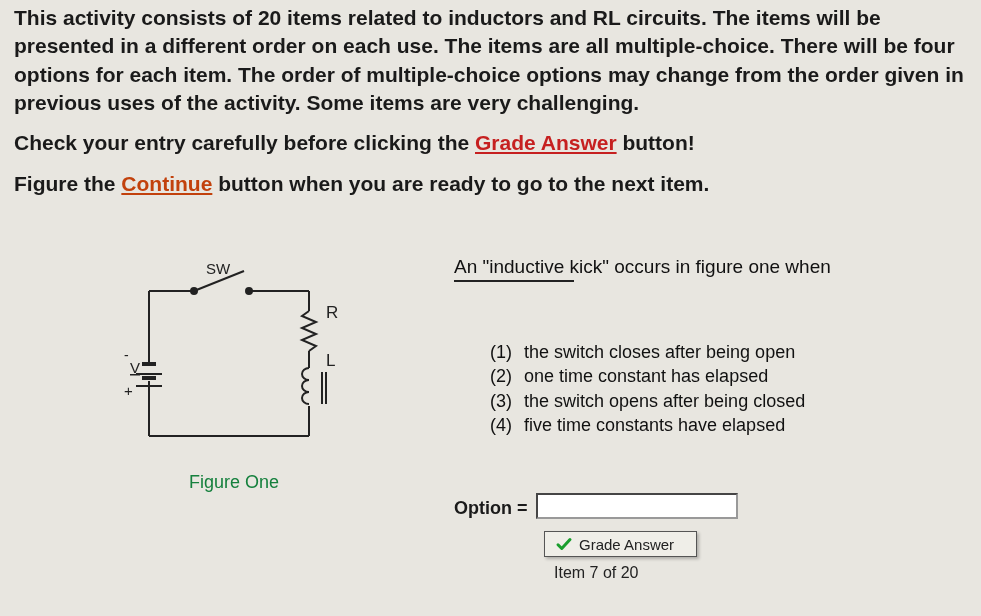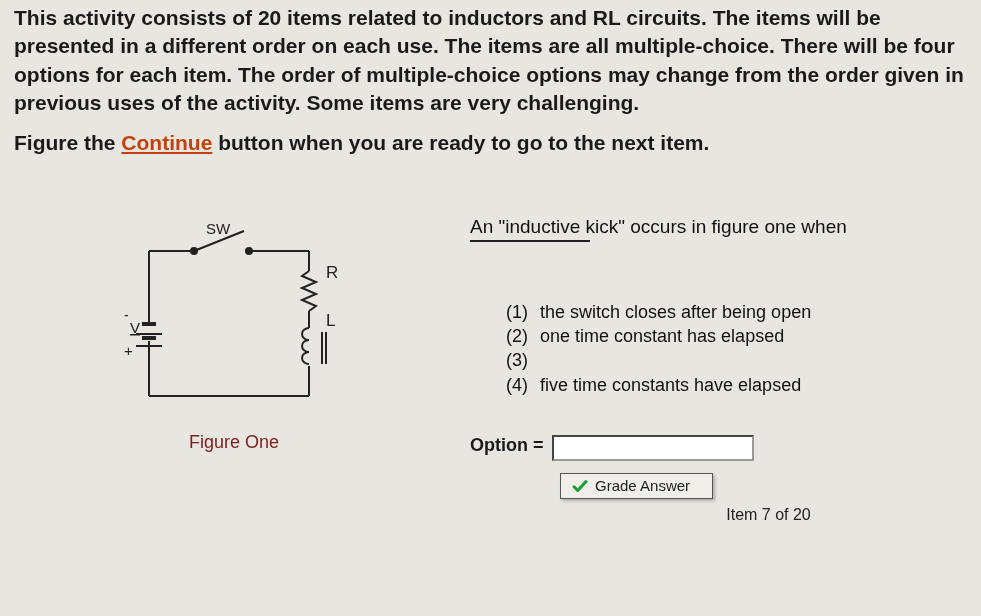--- a/index.html
+++ b/index.html
@@ -30,35 +30,34 @@
   }
   .link-blue {
     color: #c2410c;
     text-decoration: underline;
     font-weight: bold;
   }
   .content {
     display: flex;
     flex-direction: row;
     margin-top: 58px;
-    gap: 16px;
   }
   .figure-area {
     width: 440px;
     display: flex;
     flex-direction: column;
     align-items: center;
   }
   .figure-area svg {
     width: 280px;
     height: 210px;
   }
   .fig-caption {
     font-size: 18px;
-    color: #7f1d1d;
+    color: #15803d;
     margin-top: 6px;
   }
   .question-area {
     flex: 1;
     padding-right: 10px;
   }
   .question-stem {
     font-size: 19px;
     color: #111;
     margin-bottom: 2px;
@@ -72,23 +71,23 @@
   .options {
     margin-top: 30px;
     margin-left: 36px;
     font-size: 18px;
     color: #111;
     line-height: 1.35;
   }
   .options .opt-row { display: flex; }
   .opt-num { width: 34px; }
   .answer-row {
-    margin-top: 38px;
+    margin-top: 56px;
     display: flex;
-    align-items: flex-start;
+    align-items: flex-end;
     font-size: 18px;
   }
   .answer-row label {
     margin-right: 8px;
     font-weight: bold;
   }
   .answer-row input[type="text"] {
     width: 190px;
     height: 22px;
     border: 2px inset #999;
@@ -112,29 +111,31 @@
     cursor: pointer;
     box-shadow: 2px 2px 3px rgba(0,0,0,.25);
   }
   .check-icon svg { width: 18px; height: 18px; display: block; }
   .status {
     margin-top: 6px;
     margin-left: 100px;
     font-size: 16px;
     color: #222;
     line-height: 1.3;
-    text-align: center;
   }
 </style>
 </head>
 <body>
 
 <div class="page">
   <div class="instructions">
     <p>This activity consists of 20 items related to inductors and RL circuits. The items will be presented in a different order on each use. The items are all multiple-choice. There will be four options for each item. The order of multiple-choice options may change from the order given in previous uses of the activity. Some items are very challenging.</p>
+    <p>
+      <span>Check your entry carefully before clicking the </span><a href="#" class="link-red">Grade Answer</a><span> button!</span>
+    </p>
     <p>
       <span>Figure the </span><a href="#" class="link-blue">Continue</a><span> button when you are ready to go to the next item.</span>
     </p>
   </div>
 
   <div class="content">
     <div class="figure-area">
       <svg viewBox="0 0 280 210">
 
         <g stroke="#222" stroke-width="2" fill="none">
@@ -203,20 +204,21 @@
         <div class="opt-row">
           <span class="opt-num">(1)</span>
           <span>the switch closes after being open</span>
         </div>
         <div class="opt-row">
           <span class="opt-num">(2)</span>
           <span>one time constant has elapsed</span>
         </div>
         <div class="opt-row">
           <span class="opt-num">(3)</span>
+          <span>the switch opens after being closed</span>
         </div>
         <div class="opt-row">
           <span class="opt-num">(4)</span>
           <span>five time constants have elapsed</span>
         </div>
       </div>
 
       <div class="answer-row">
         <label>Option =</label>
         <input type="text" value="" style="">

